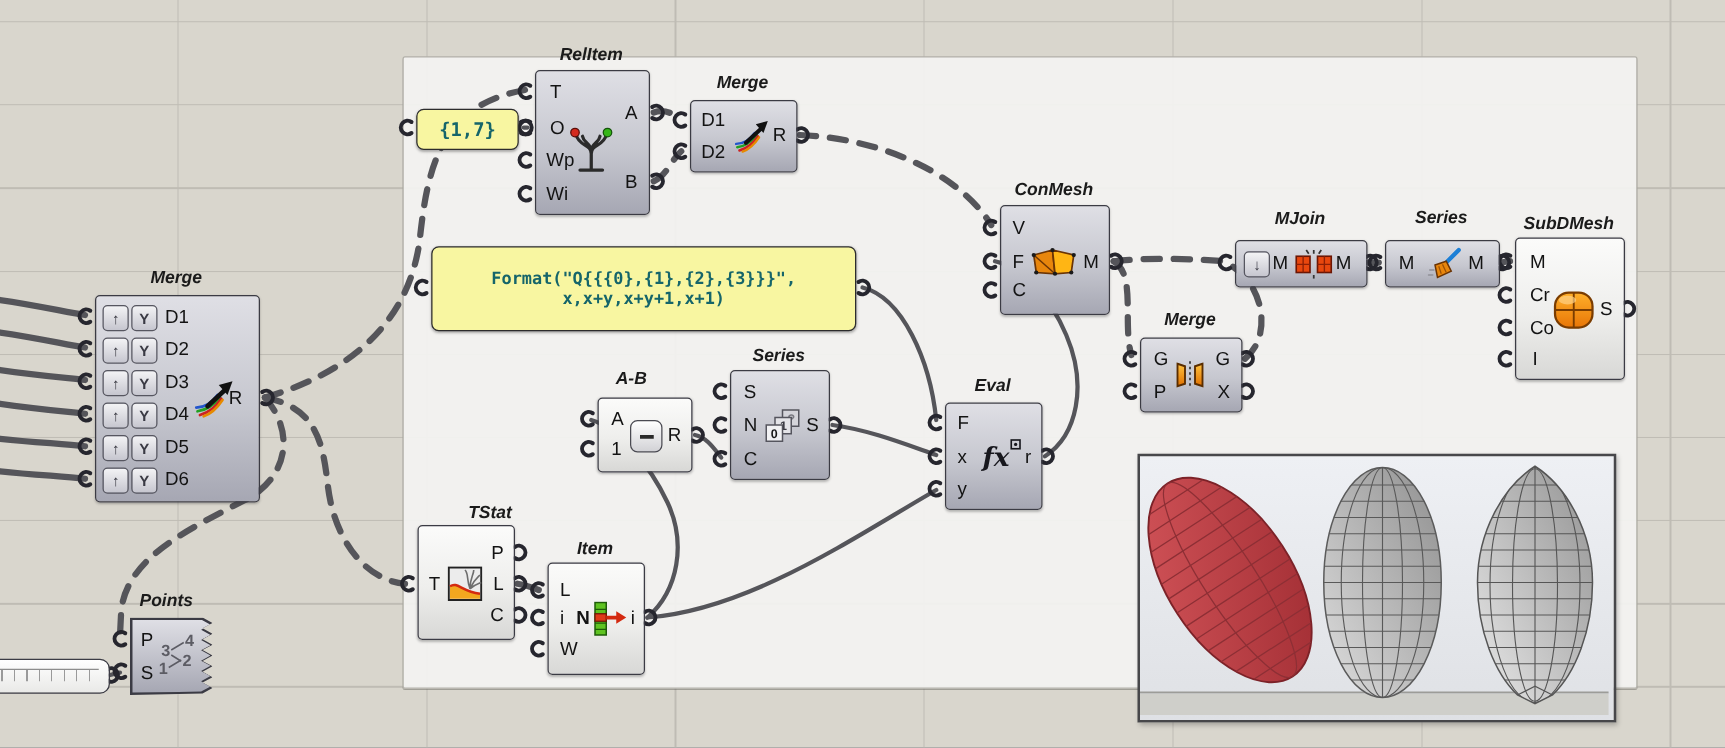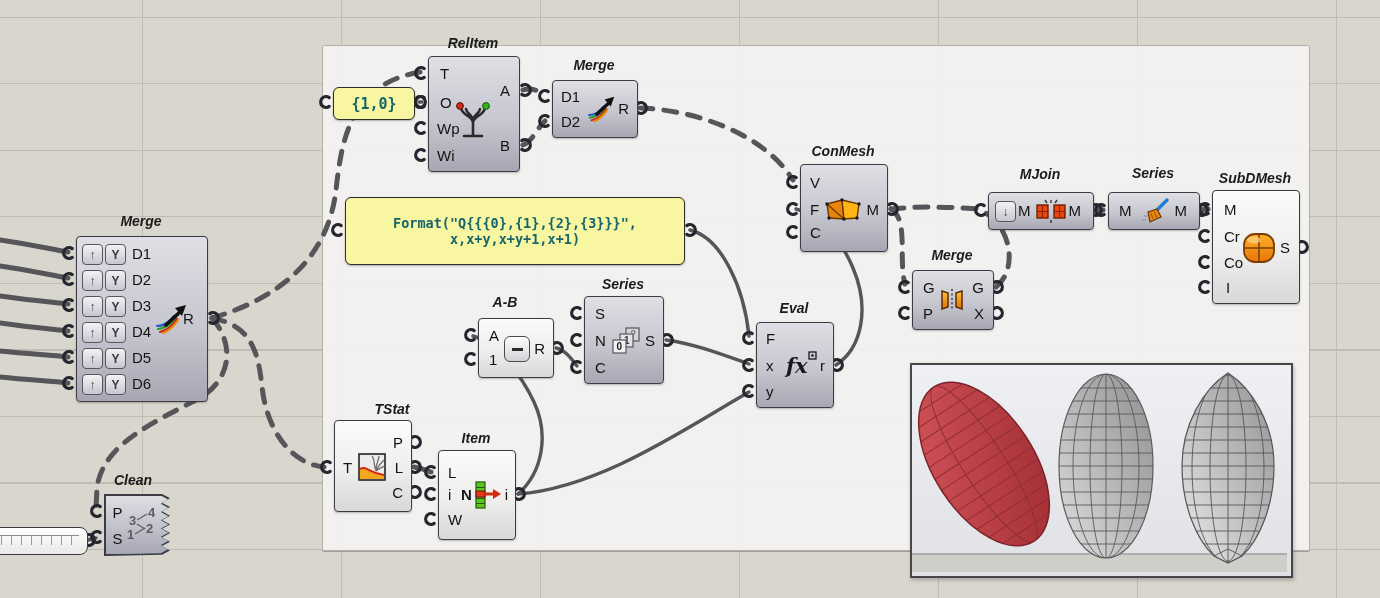--- a/index.html
+++ b/index.html
@@ -203,21 +203,21 @@
   <div class="comp" style="left:552px;top:80px;width:84px;height:56px">
     <div class="plabel" style="left:8px;top:7px">D1</div>
     <div class="plabel" style="left:8px;top:32px">D2</div>
     <svg style="position:absolute;left:34px;top:14px" width="30" height="28" viewBox="0 0 34 32">
         <use href="#mergeicon"></use>
       </svg>
     <div class="plabel" style="right:8px;top:19px">R</div>
   </div>
 
   <div class="panel" style="left:333px;top:87px;width:80px;height:31px">
-    <div class="ptext" style="font-size:15px">{1,0}</div>
+    <div class="ptext" style="font-size:15px">{1,7}</div>
   </div>
 
   <div class="panel" style="left:345px;top:197px;width:338px;height:66px;flex-direction:column">
     <div class="ptext" style="font-size:13.5px">Format("Q{{{0},{1},{2},{3}}}",</div>
     <div class="ptext" style="font-size:13.5px">x,x+y,x+y+1,x+1)</div>
   </div>
 
   <div class="ctitle" style="left:800px;top:143px;width:86px">ConMesh</div>
   <div class="comp" style="left:800px;top:164px;width:86px;height:86px">
     <div class="plabel" style="left:9px;top:9px">V</div>
@@ -369,21 +369,21 @@
     <svg style="position:absolute;left:34px;top:30px" width="30" height="28">
       <rect x="3" y="1" width="9" height="26" fill="#5fc321" stroke="#1e5c08" stroke-width="1.2"></rect>
       <path d="M3,6.5 H12 M3,17.5 H12 M3,22.5 H12" stroke="#1e5c08" stroke-width="1"></path>
       <rect x="3" y="10" width="9" height="6" fill="#e03a18" stroke="#701505" stroke-width="1"></rect>
       <path d="M12,13 H22" stroke="#d42a10" stroke-width="3"></path>
       <polygon points="20,8 28,13 20,18" fill="#d42a10"></polygon>
     </svg>
     <div class="plabel" style="right:7px;top:35px">i</div>
   </div>
 
-  <div class="ctitle" style="left:100px;top:472px;width:66px">Clean</div>
+  <div class="ctitle" style="left:100px;top:472px;width:66px">Points</div>
   <div style="position:absolute;left:104px;top:494px;width:66px;height:62px;z-index:3;background:#3b3b44;
        clip-path:polygon(0 0,88% 0,100% 7%,88% 14%,100% 21%,88% 28%,100% 35%,88% 42%,100% 49%,88% 56%,100% 63%,88% 70%,100% 77%,88% 84%,100% 91%,88% 98%,0 100%)">
     <div style="position:absolute;left:1.6px;top:1.6px;right:1.6px;bottom:1.6px;background:linear-gradient(180deg,#dfdfe5,#a6a7b3);
          clip-path:polygon(0 0,88% 0,100% 7%,88% 14%,100% 21%,88% 28%,100% 35%,88% 42%,100% 49%,88% 56%,100% 63%,88% 70%,100% 77%,88% 84%,100% 91%,88% 98%,0 100%)">
       <div class="plabel" style="left:7px;top:8px">P</div>
       <div class="plabel" style="left:7px;top:34px">S</div>
       <svg style="position:absolute;left:20px;top:9px" width="40" height="42">
         <g font-family="Liberation Sans,sans-serif" font-size="13" font-weight="700" fill="#5c5c64">
           <text x="3" y="20">3</text>
           <text x="22" y="12">4</text>

